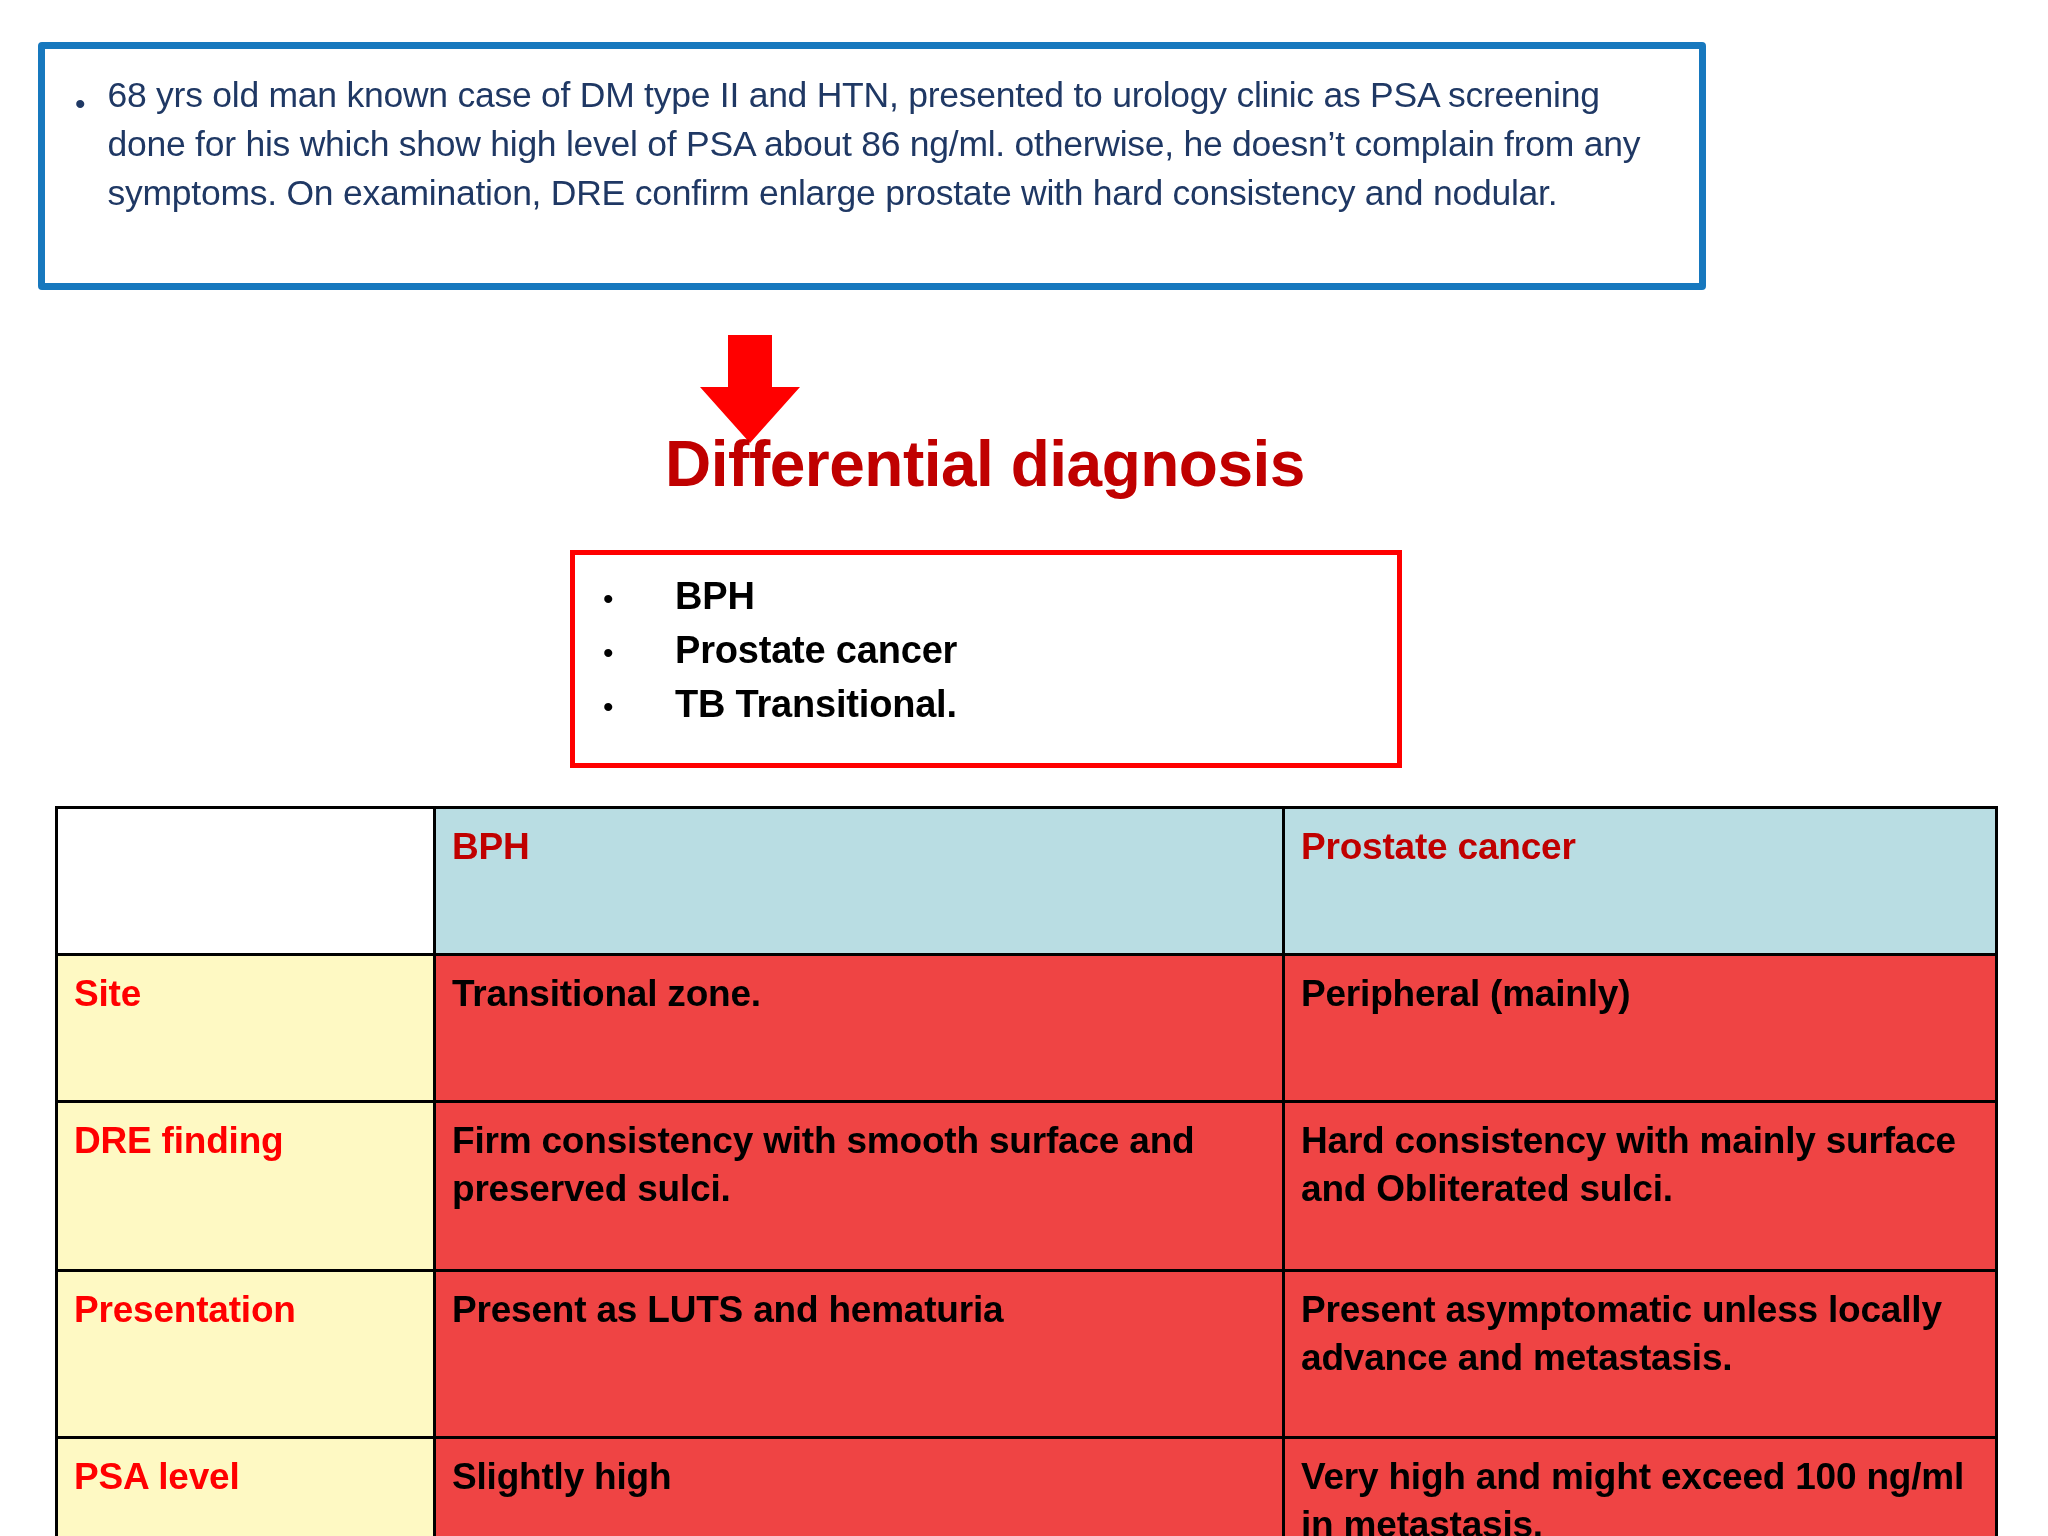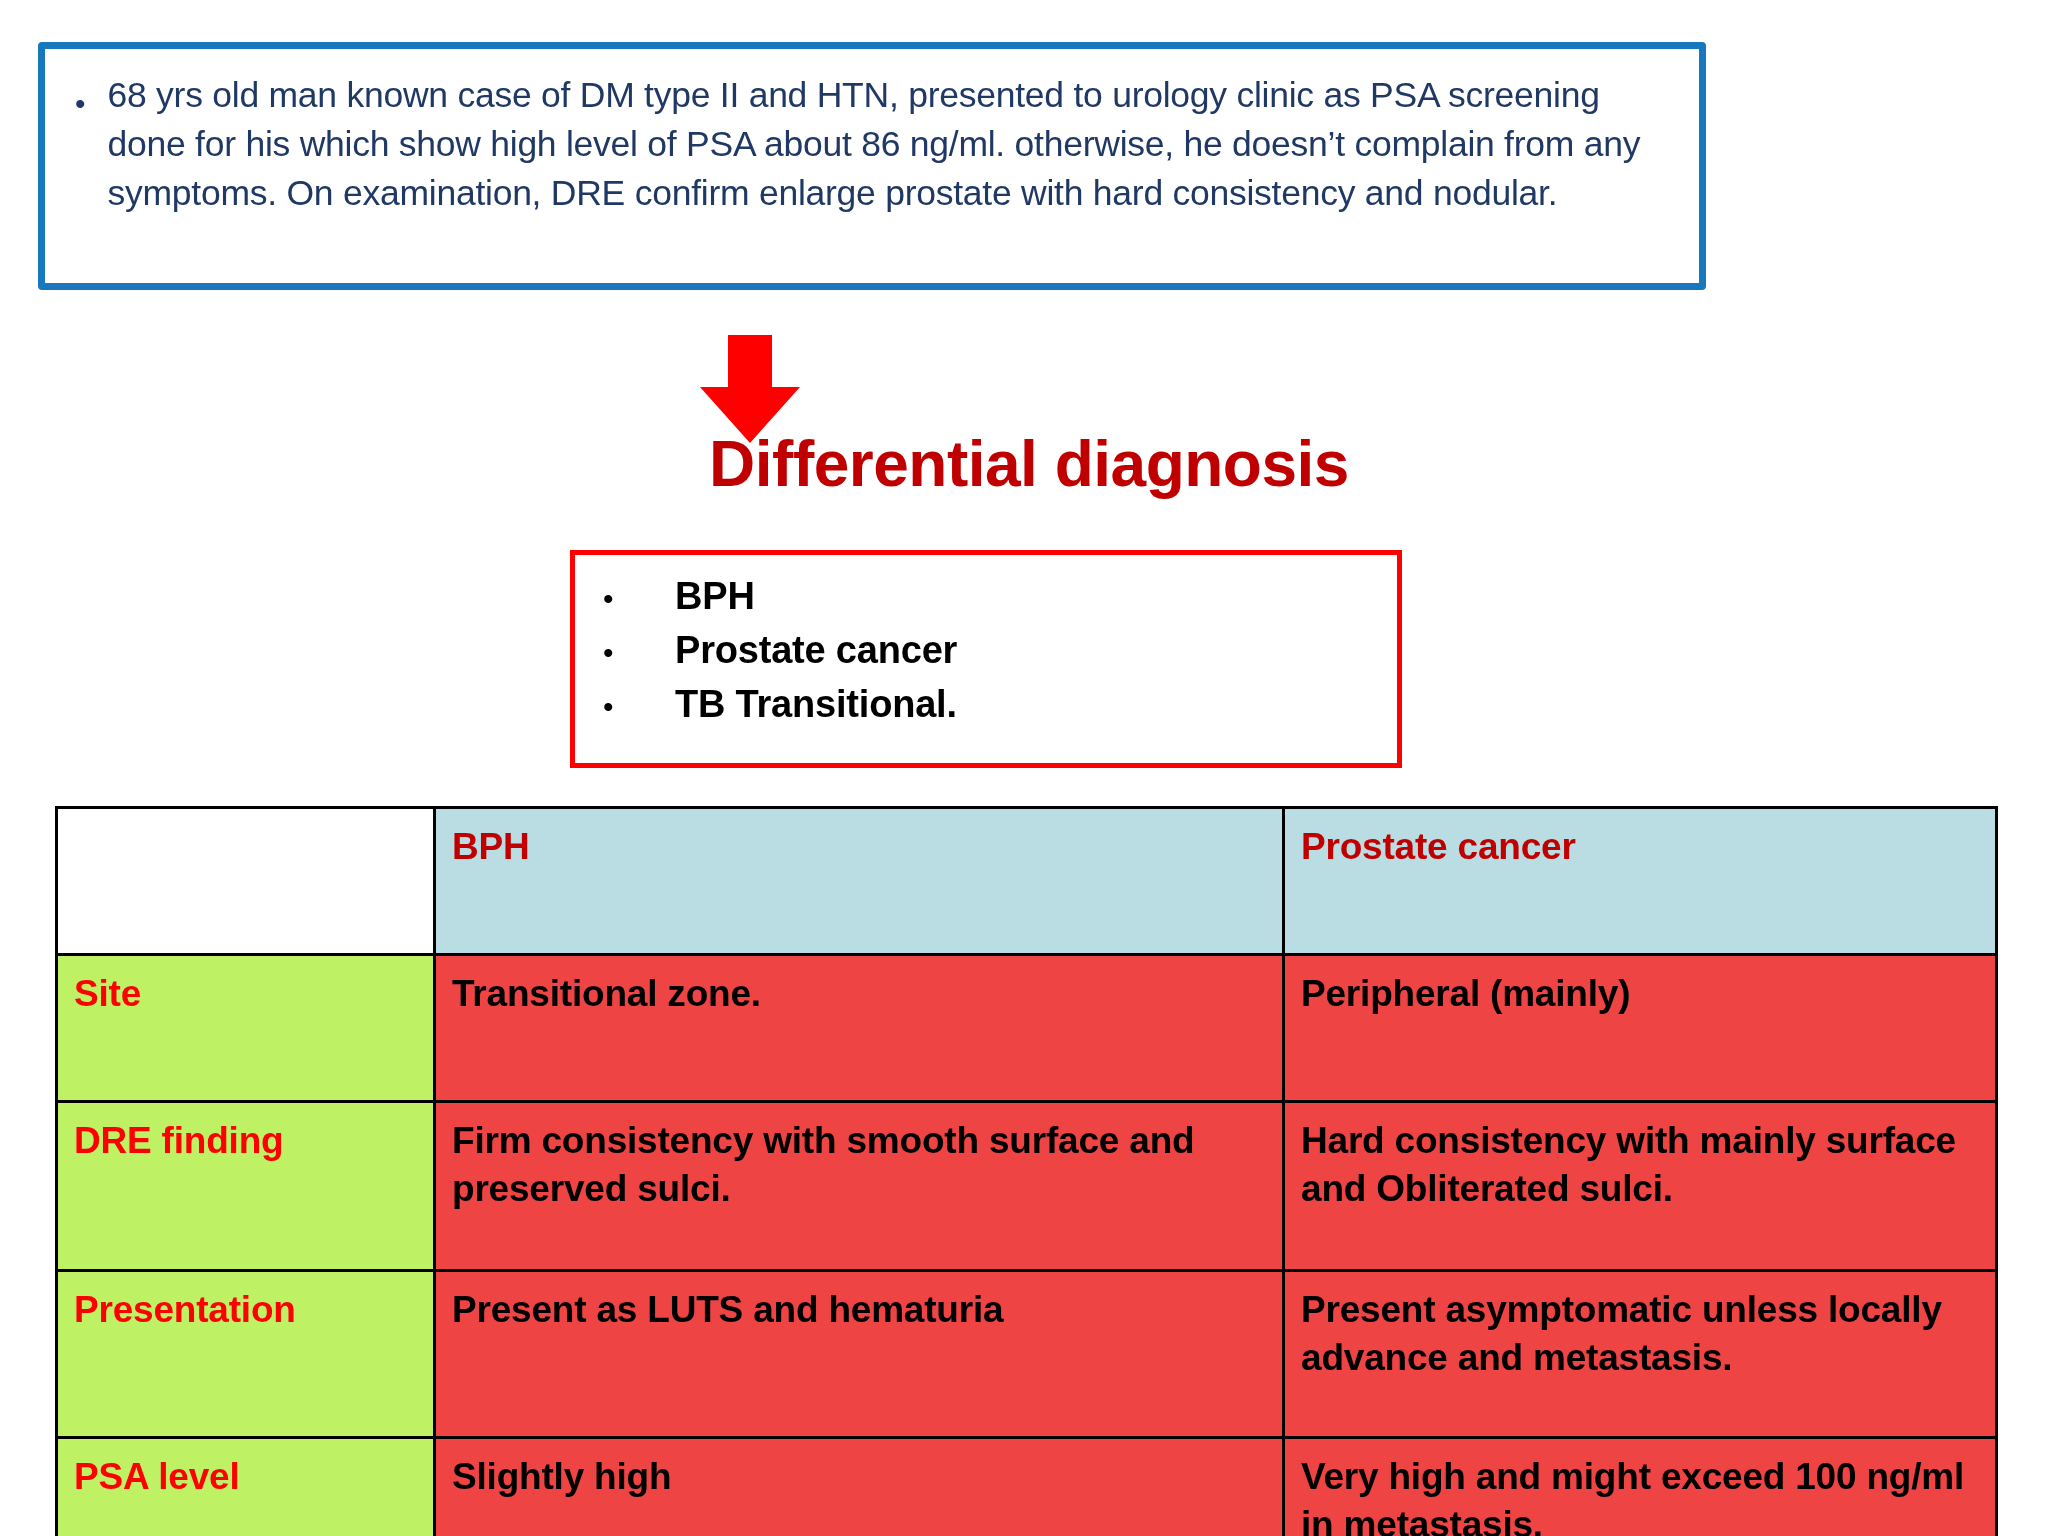--- a/index.html
+++ b/index.html
@@ -69,21 +69,20 @@
     position: absolute;
     left: 0;
     top: 432px;
     width: 1970px;
     text-align: center;
     color: #C00000;
     font-weight: bold;
     font-size: 64px;
     line-height: 1;
     letter-spacing: -0.5px;
-    padding-left: 44px;
   }
 
   
   .ddx-box {
     position: absolute;
     left: 570px;
     top: 550px;
     width: 832px;
     height: 218px;
     border: 5px solid #FF0000;
@@ -140,21 +139,21 @@
 
   .hdr-blank {
     background: #ffffff;
     height: 118px;
   }
   .hdr-cell {
     background: #B9DDE3;
     color: #C00000;
   }
   .row-label {
-    background: #bef264;
+    background: #fef9c3;
     color: #FF0000;
   }
   .row-cell {
     background: #ef4444;
     color: #000000;
   }
   .r-site   td { height: 118px; }
   .r-dre    td { height: 140px; }
   .r-pres   td { height: 138px; }
   .r-psa    td { height: 140px; }

